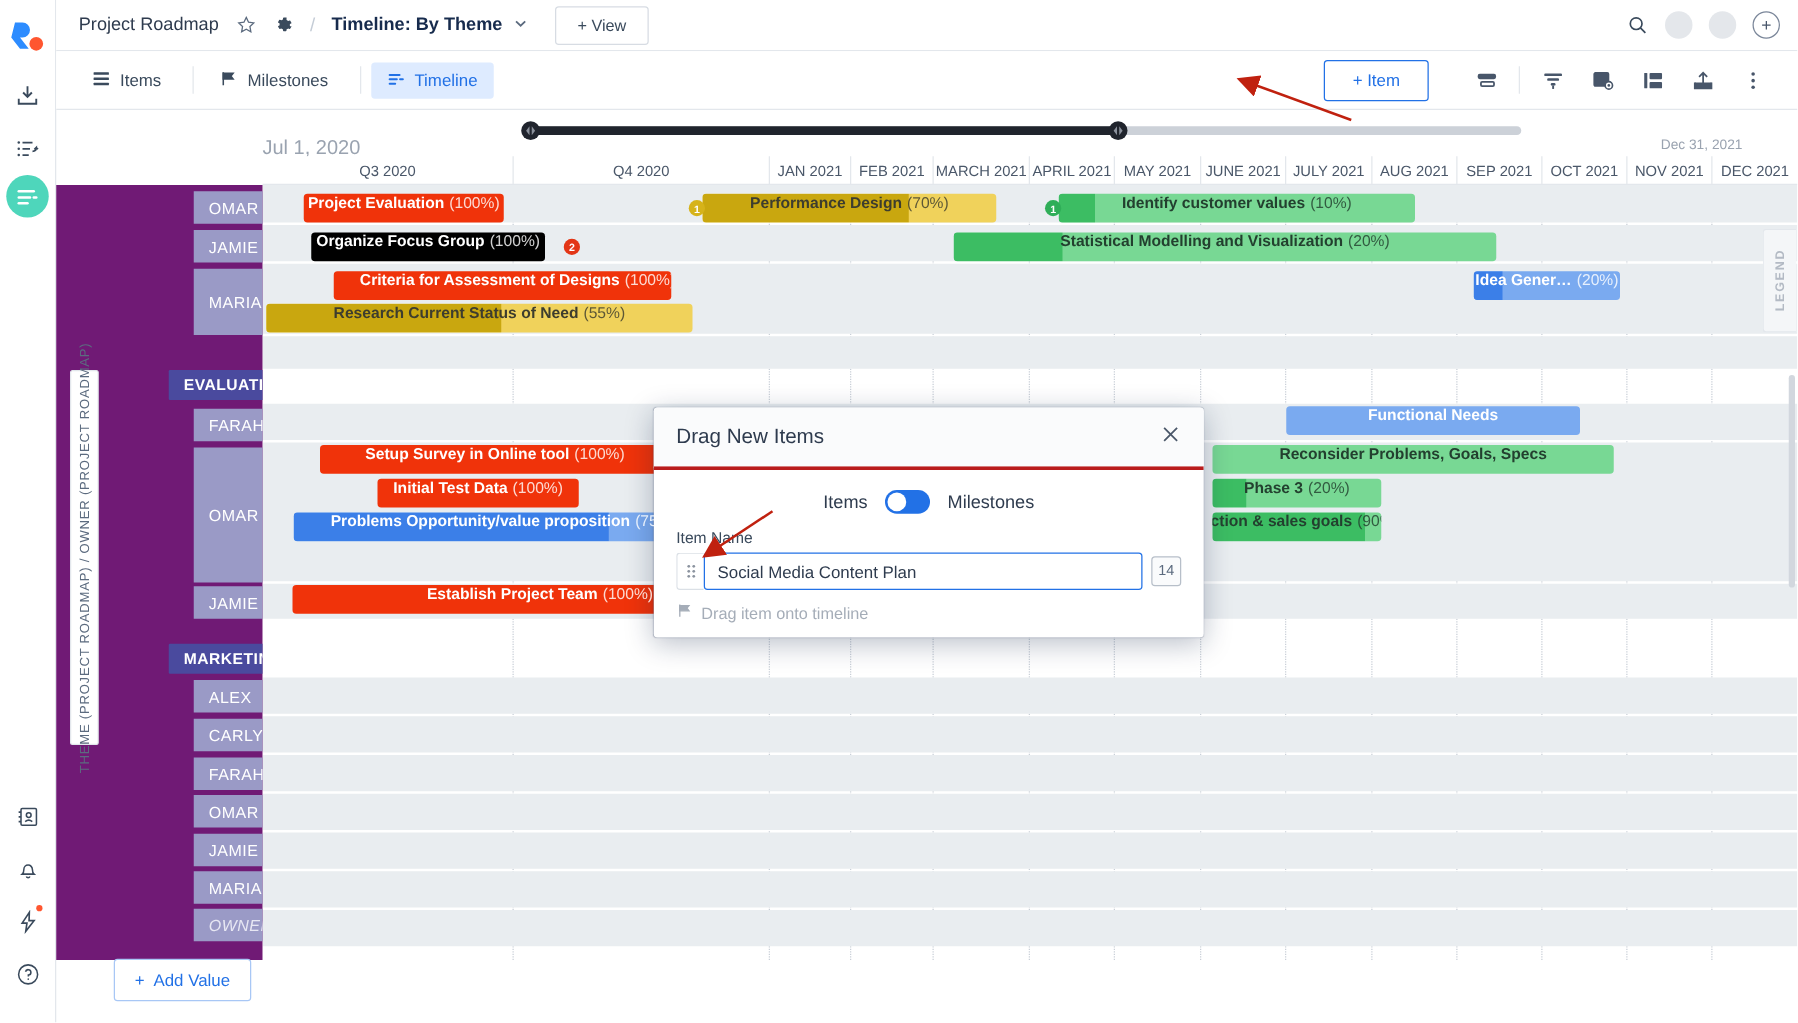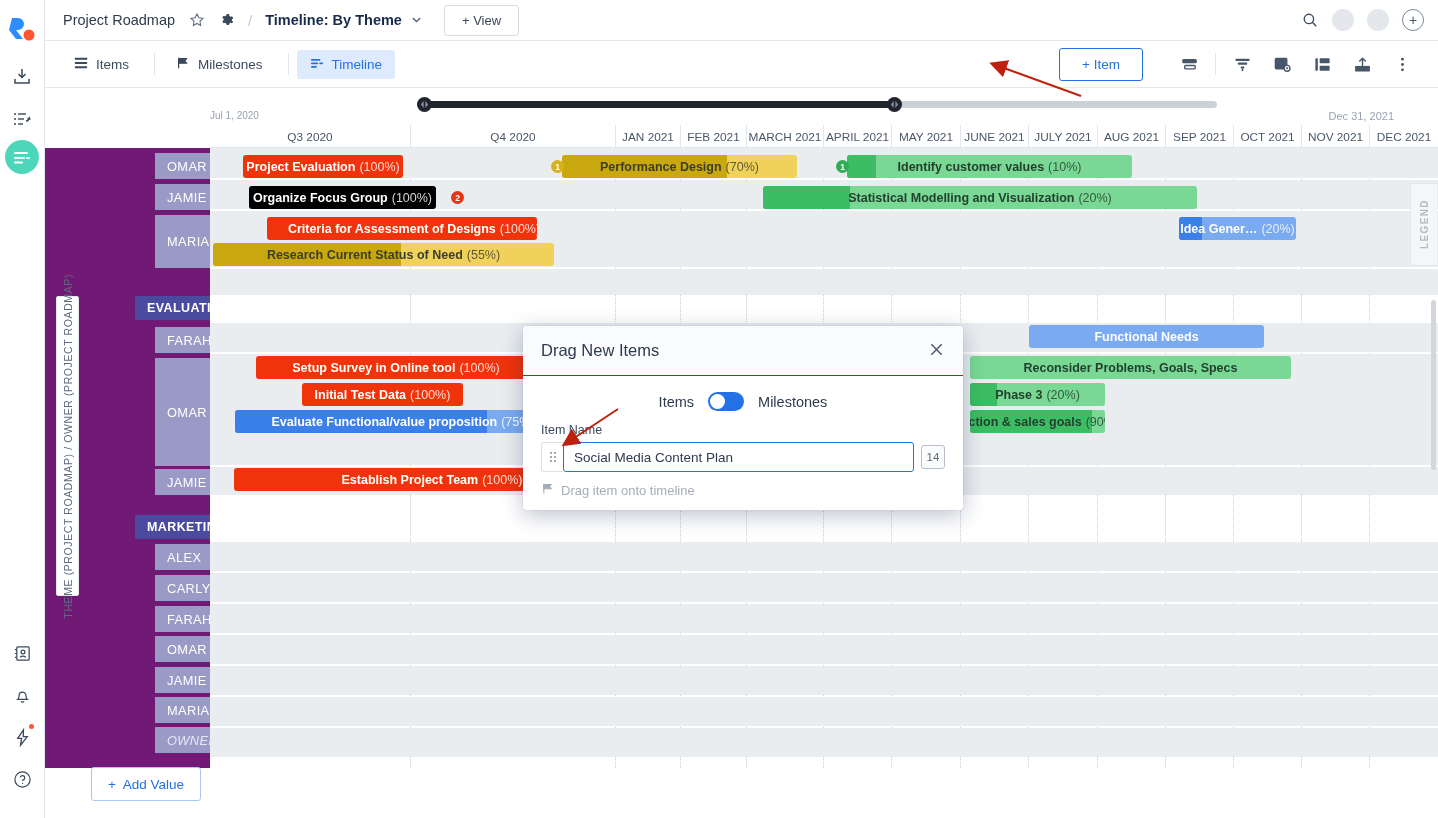--- a/index.html
+++ b/index.html
@@ -76,21 +76,21 @@
   .slider-wrap { position: absolute; left: 417px; top: 97px; width: 800px; height: 14px; }
   .slider-track { position: absolute; left: 0; top: 4px; width: 800px; height: 7px; background: #ccd1d8; border-radius: 4px; }
   .slider-fill { position: absolute; left: 8px; top: 4px; width: 470px; height: 7px; background: #20242d; }
   .slider-handle {
     position: absolute; top: 0; width: 15px; height: 15px; border-radius: 50%;
     background: #20242d; display: flex; align-items: center; justify-content: center;
     color: #8b919c; font-size: 8px; cursor: pointer;
   }
 
   
-  .date-label-l { position: absolute; left: 210px; top: 110px; font-size: 10px; color: #9aa3b0; }
+  .date-label-l { position: absolute; left: 210px; top: 110px; font-size: 16px; color: #9aa3b0; }
   .date-label-r { position: absolute; right: 44px; top: 110px; font-size: 11px; color: #9aa3b0; }
   .thead {
     position: absolute; left: 210px; top: 125px; width: 1228px; height: 23px;
     display: flex; border-bottom: 1px solid #e3e7ec; background: #fff;
   }
   .tcell {
     display: flex; align-items: center; justify-content: center;
     font-size: 11.8px; color: #4a5769; border-left: 1px solid #e3e7ec; height: 23px;
   }
   .tcell:first-child { border-left: none; }
@@ -99,21 +99,21 @@
   .grid {
     position: absolute; left: 210px; top: 148px; width: 1228px; height: 620px; overflow: hidden;
   }
   .grid-lines { position: absolute; inset: 0; pointer-events: none; }
   .vline { position: absolute; top: 0; bottom: 0; width: 0; border-left: 1px dotted #c9d0d8; }
   .row { position: absolute; left: 0; width: 1228px; }
   .row.shade { background: #e9edf0; }
 
   .bar {
     position: absolute; height: 23px; border-radius: 3px;
-    display: flex; align-items: center; justify-content: center;
+    display: flex; align-items: flex-start; justify-content: center;
     font-size: 12.5px; white-space: nowrap; overflow: hidden; cursor: pointer;
   }
   .bar .pct { opacity: .82; margin-left: 4px; font-weight: normal; }
   .bar .lbl { font-weight: bold; }
   .prog { position: absolute; left: 0; top: 0; bottom: 0; }
   .bar-txt { position: relative; z-index: 2; padding: 0 6px; }
 
   .msbadge {
     position: absolute; width: 13px; height: 13px; border-radius: 50%;
     color: #fff; font-size: 8.5px; font-weight: bold;
@@ -164,21 +164,21 @@
   
   .vscroll { position: absolute; right: 2px; top: 300px; width: 5px; height: 170px; background: #d2d7de; border-radius: 3px; }
 
   
   .dlg-shadow {
     position: absolute; left: 523px; top: 326px; width: 440px; height: 184px;
     background: #ffffff; border-radius: 3px;
     box-shadow: 0 5px 22px rgba(9,30,66,.28), 0 0 1px rgba(9,30,66,.3);
   }
   .dlg-head {
-    height: 50px; border-bottom: 1px solid #b91c1c; display: flex; align-items: center;
+    height: 50px; border-bottom: 3px solid #b91c1c; display: flex; align-items: center;
     padding: 0 18px; background: #fafbfc; border-radius: 3px 3px 0 0;
   }
   .dlg-title { font-size: 16.5px; color: #2e3b4e; }
   .dlg-close { margin-left: auto; font-size: 19px; color: #4a5769; cursor: pointer; line-height: 1; }
   .dlg-body { padding: 16px 18px 0 18px; }
   .toggle-row { display: flex; align-items: center; justify-content: center; gap: 14px; font-size: 14.5px; color: #2e3b4e; }
   .switch {
     width: 36px; height: 19px; border-radius: 11px; background: #2271e6;
     position: relative; cursor: pointer; flex: none;
   }
@@ -496,21 +496,21 @@
       </div>
       <div class="bar" style="left: 92px; width: 161px; top: 235px; background: rgb(240, 51, 10); color: rgb(255, 255, 255);">
         <span class="bar-txt"><span class="lbl">Initial Test Data</span><span class="pct">(100%)</span></span>
       </div>
       <div class="bar" style="left: 760px; width: 135px; top: 235px; background: rgb(120, 216, 148); color: rgb(35, 64, 47);">
         <div class="prog" style="width: 27px; background: rgb(60, 189, 99);"></div>
         <span class="bar-txt"><span class="lbl">Phase 3</span><span class="pct">(20%)</span></span>
       </div>
       <div class="bar" style="left: 25px; width: 336px; top: 262px; background: rgb(122, 170, 240); color: rgb(255, 255, 255);">
         <div class="prog" style="width: 252px; background: rgb(59, 127, 232);"></div>
-        <span class="bar-txt"><span class="lbl">Evaluate Functional/value proposition</span><span class="pct">(75%)</span></span>
+        <span class="bar-txt"><span class="lbl">Problems Opportunity/value proposition</span><span class="pct">(75%)</span></span>
       </div>
       <div class="bar" style="left: 760px; width: 135px; top: 262px; background: rgb(120, 216, 148); color: rgb(35, 64, 47);">
         <div class="prog" style="width: 121.5px; background: rgb(60, 189, 99);"></div>
         <span class="bar-txt"><span class="lbl">…ction &amp; sales goals</span><span class="pct">(90%)</span></span>
       </div>
       <div class="bar" style="left: 24px; width: 396px; top: 320px; background: rgb(240, 51, 10); color: rgb(255, 255, 255);">
         <span class="bar-txt"><span class="lbl">Establish Project Team</span><span class="pct">(100%)</span></span>
       </div>
     </div>
 

